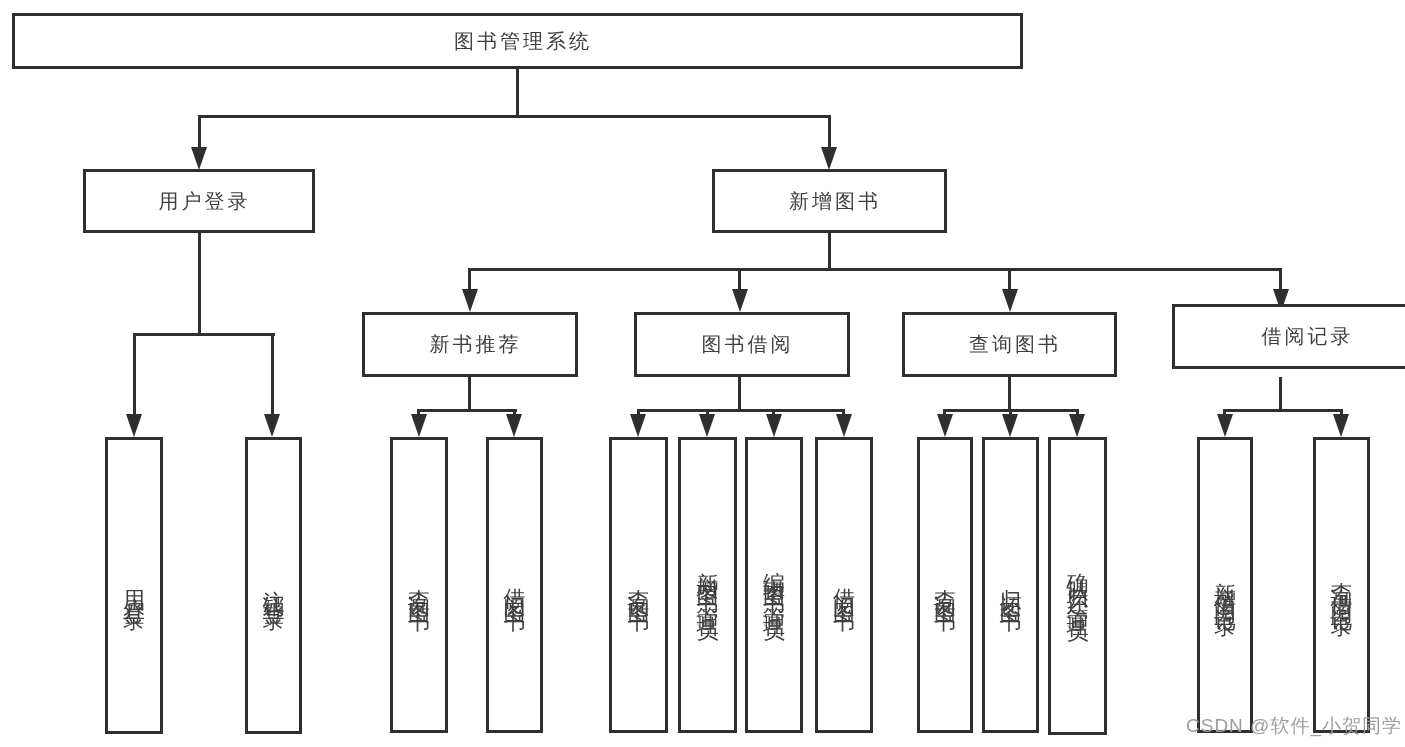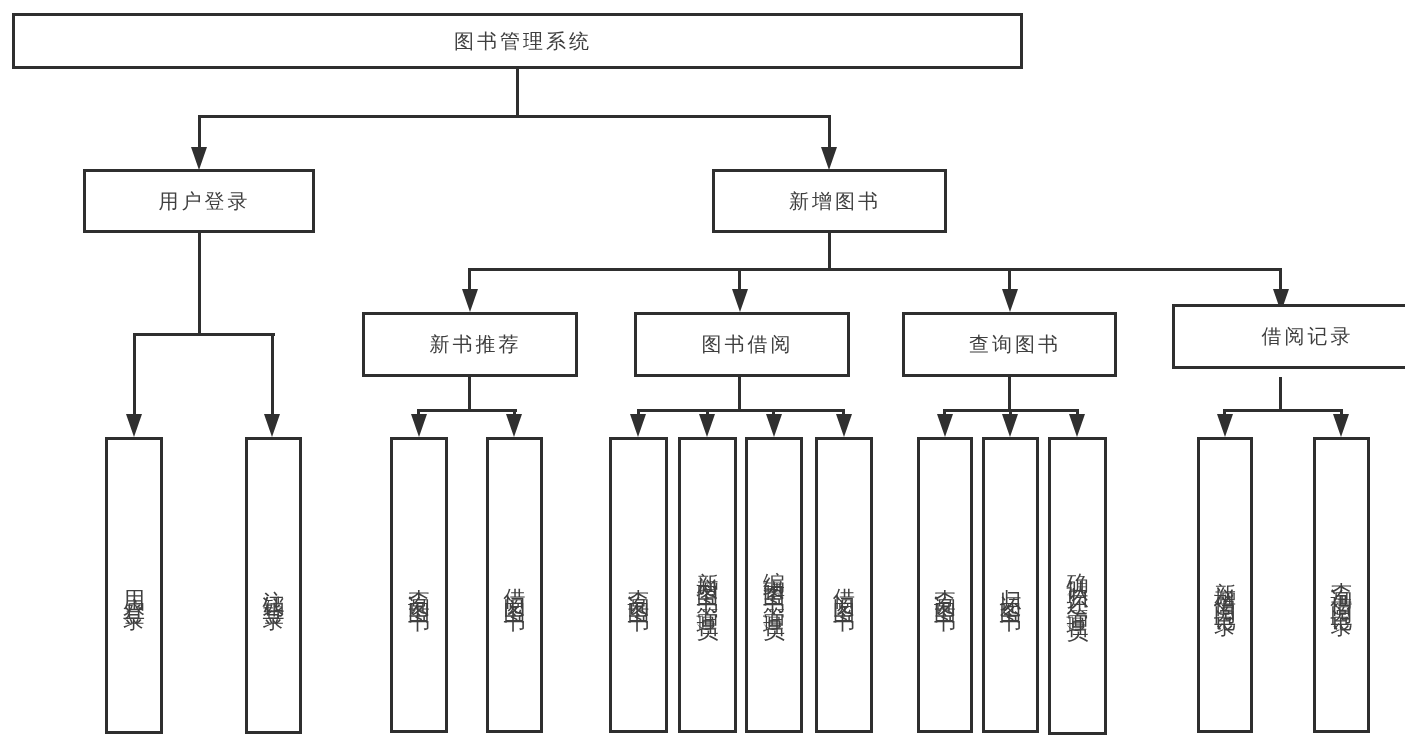--- a/index.html
+++ b/index.html
@@ -118,14 +118,15 @@
   <div class="box vbox" style="left:745px;top:437px;width:58px;height:296px">编辑图书（管理员）</div>
   <div class="box vbox" style="left:815px;top:437px;width:58px;height:296px">借阅图书</div>
 
   <div class="box vbox" style="left:917px;top:437px;width:56px;height:296px">查询图书</div>
   <div class="box vbox" style="left:982px;top:437px;width:57px;height:296px">归还图书</div>
   <div class="box vbox" style="left:1048px;top:437px;width:59px;height:298px">确认归还（管理员）</div>
 
   <div class="box vbox" style="left:1197px;top:437px;width:56px;height:296px">新增借阅记录</div>
   <div class="box vbox" style="left:1313px;top:437px;width:57px;height:296px">查询借阅记录</div>
 
+  <div class="watermark">CSDN @软件_小贺同学</div>
 
 </div>
 
 </body></html>

